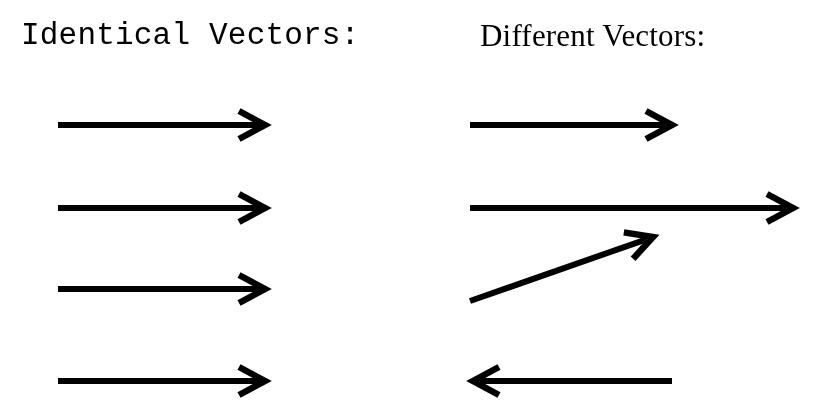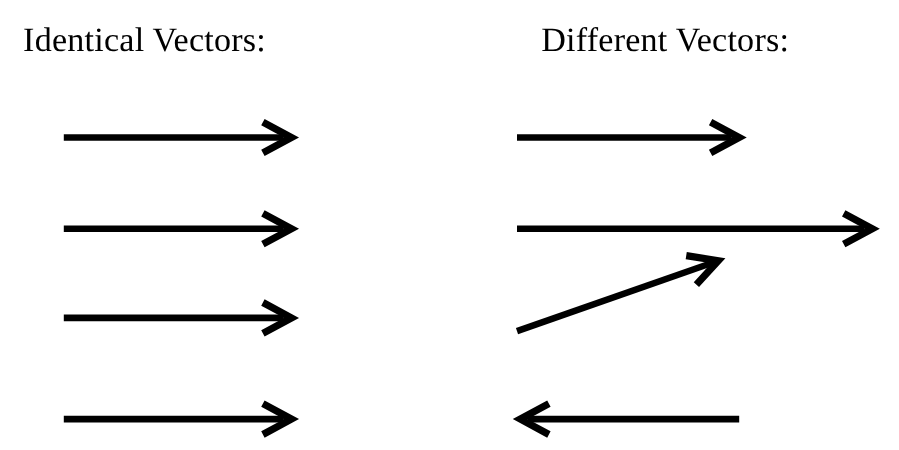--- a/index.html
+++ b/index.html
@@ -23,21 +23,21 @@
   .col-title {
     position: absolute;
     font-family: "Liberation Serif", "DejaVu Serif", serif;
     font-size: 31px;
     font-weight: 400;
     color: #000000;
     white-space: nowrap;
     line-height: 1;
     letter-spacing: 0.2px;
   }
-  #title-identical { left: 21px; top: 20px; }
+  #title-identical { left: 21px; top: 20px; font-family: Liberation Mono, monospace; }
   #title-different { left: 492px; top: 20px; }
 
   .vector-svg {
     position: absolute;
     left: 0;
     top: 0;
     width: 817px;
     height: 409px;
     overflow: visible;
     pointer-events: none;
@@ -57,21 +57,21 @@
     stroke-linejoin: miter;
   }
 </style>
 </head>
 <body>
 
 <div id="canvas">
 
   <div class="col-title" id="title-identical" style="left: 21px; top: 20px;">Identical Vectors:</div>
 
-  <div class="col-title" id="title-different" style="left: 492px; top: 20px;">Different Vectors:</div>
+  <div class="col-title" id="title-different" style="left: 480px; top: 20px;">Different Vectors:</div>
 
   <svg class="vector-svg" id="vectors-layer" viewBox="0 0 817 409">
     <g id="identical-group">
         <g>
           <line class="vec" x1="58" y1="125" x2="258" y2="125"></line>
           <polyline class="vec-head" points="239.00,139.00 265,125 239.00,111.00"></polyline>
         </g>
         <g>
           <line class="vec" x1="58" y1="208" x2="258" y2="208"></line>
           <polyline class="vec-head" points="239.00,222.00 265,208 239.00,194.00"></polyline>

